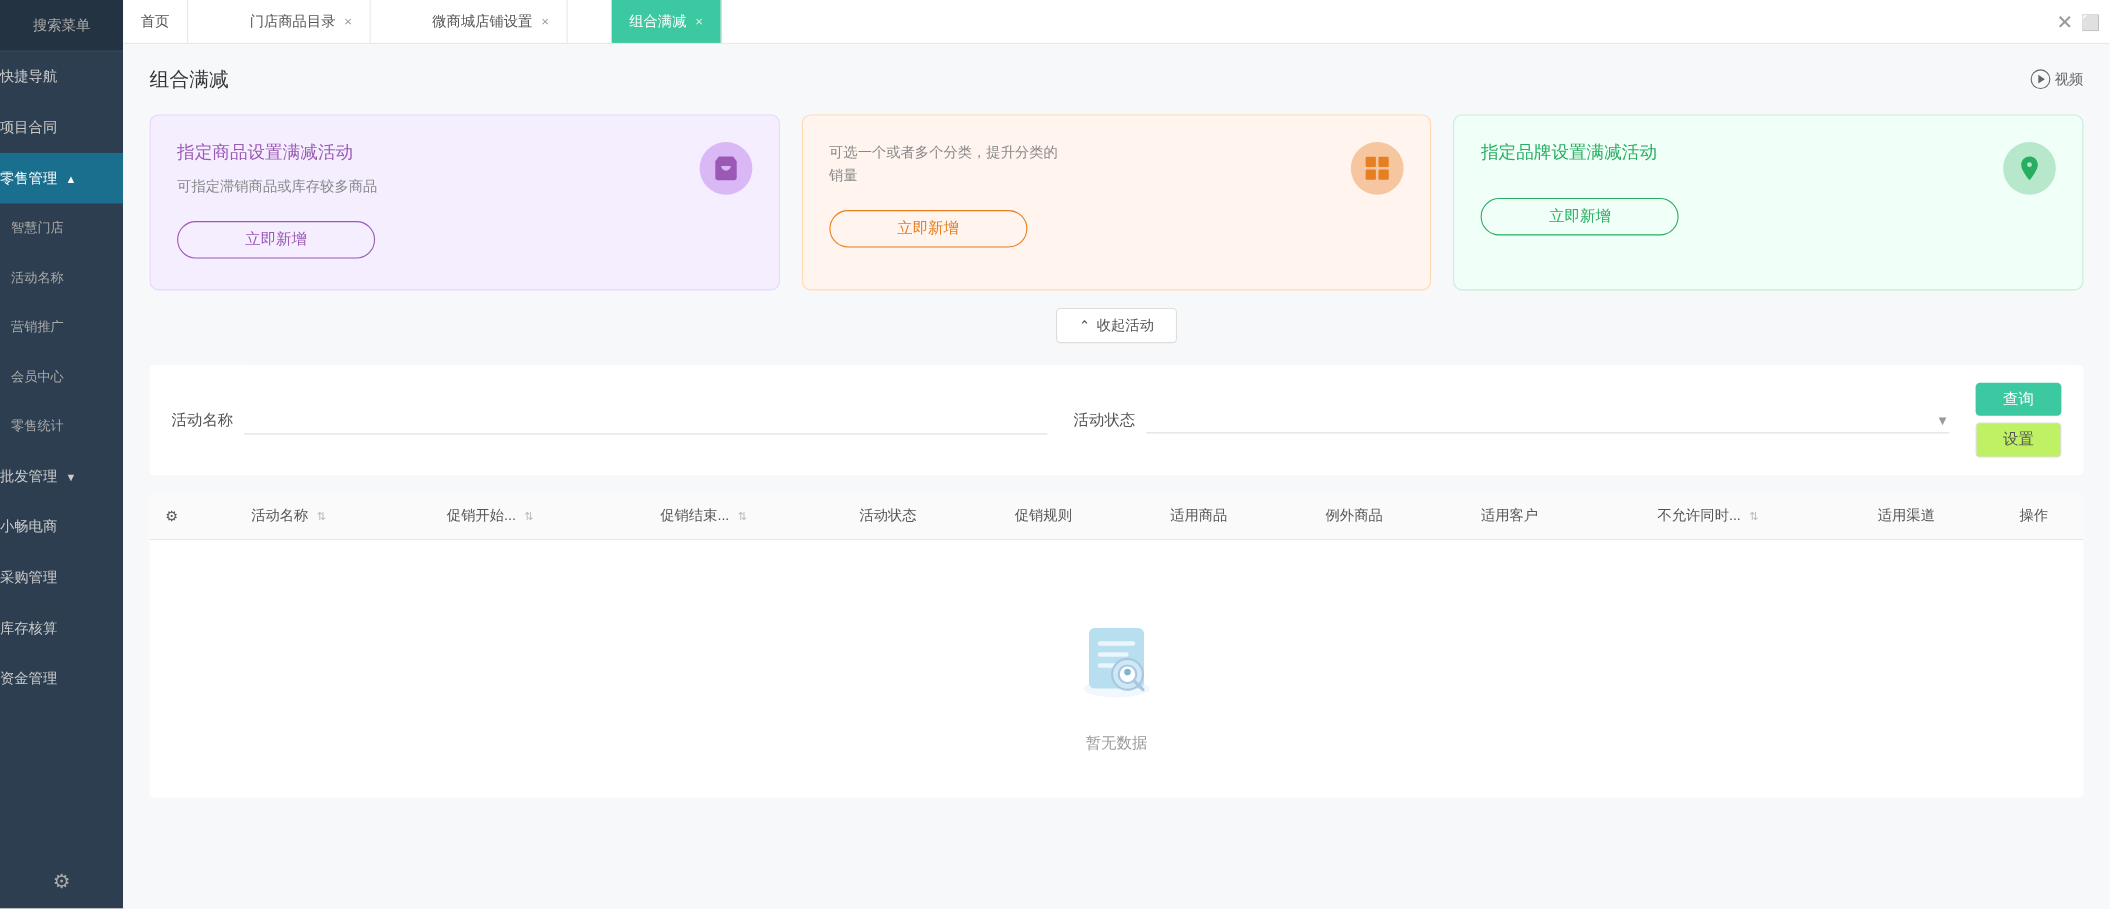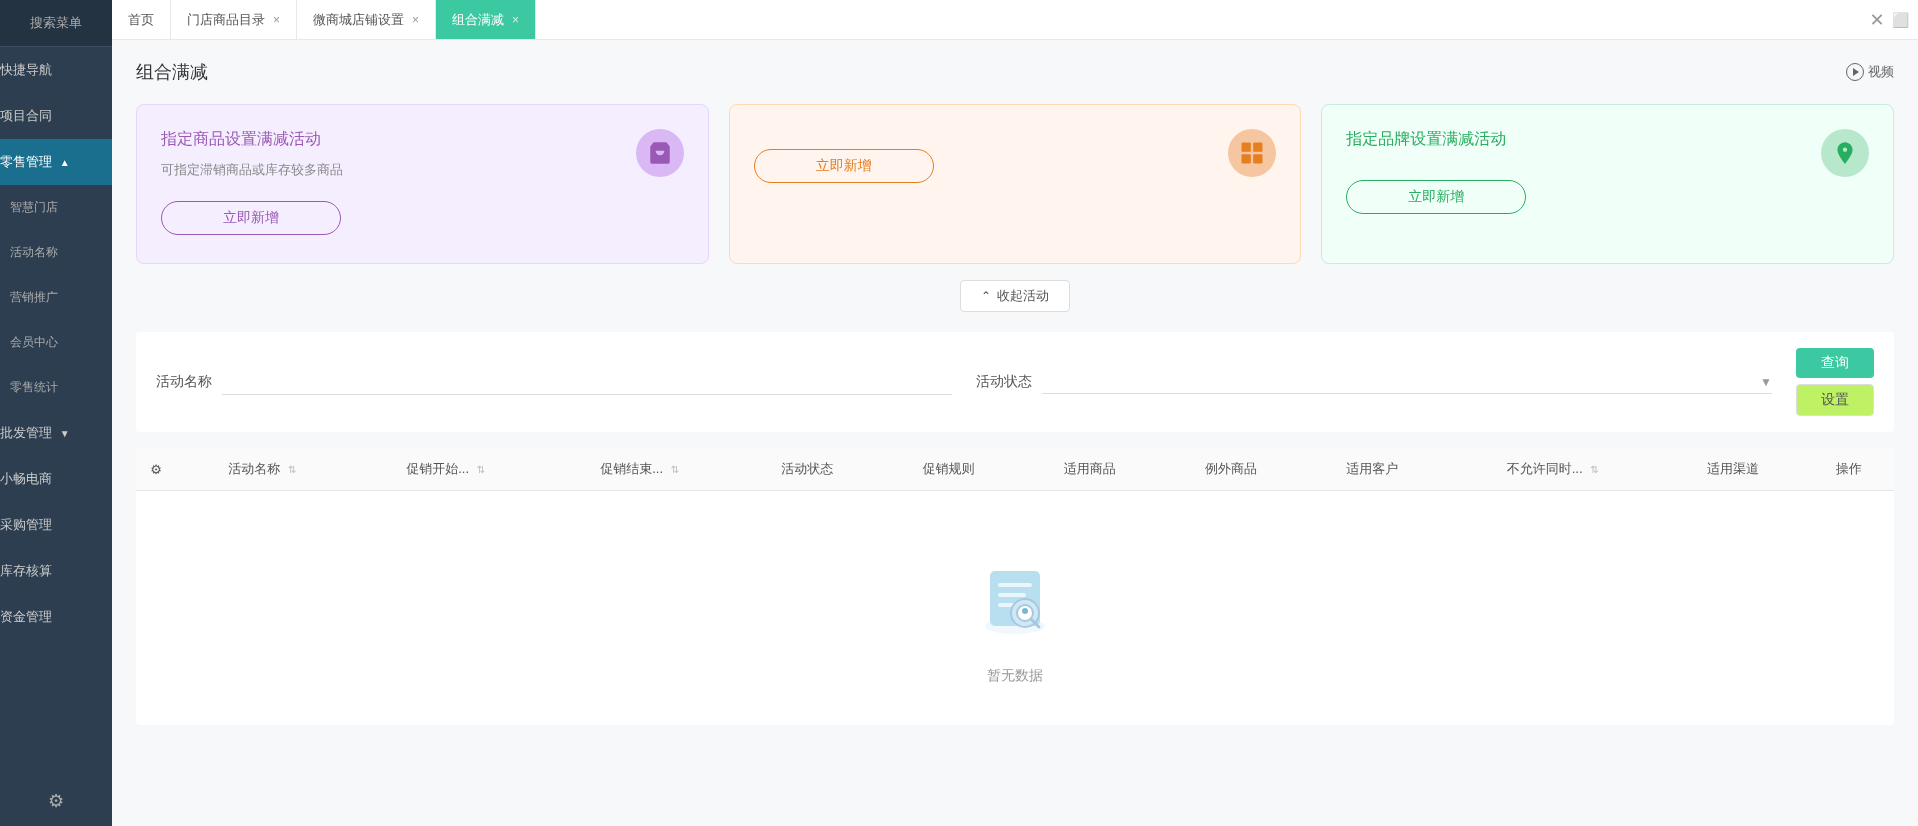--- a/index.html
+++ b/index.html
@@ -62,20 +62,21 @@
     
     .tab-bar {
       display: flex;
       align-items: center;
       background: #fff;
       border-bottom: 1px solid #e8e8e8;
       padding: 0;
       height: 40px;
       flex-shrink: 0;
       position: relative;
+      gap: 40px;
     }
     .tab {
       display: flex;
       align-items: center;
       padding: 0 16px;
       height: 100%;
       font-size: 13px;
       color: #555;
       cursor: pointer;
       border-right: 1px solid #e8e8e8;
@@ -447,20 +448,21 @@
         <div class="card-desc">可指定滞销商品或库存较多商品</div>
         <div class="card-icon">
           <svg width="26" height="26" viewBox="0 0 24 24" fill="#9b59b6">
             <path d="M6 2L3 6v14a2 2 0 002 2h14a2 2 0 002-2V6l-3-4zM3.9 6h16.2M16 10a4 4 0 01-8 0"></path>
           </svg>
         </div>
         <button class="card-btn">立即新增</button>
       </div>
 
       <div class="card card-orange">
+        <div class="card-desc">可选一个或者多个分类，提升分类的销量</div>
         <div class="card-icon">
           <svg width="28" height="28" viewBox="0 0 24 24" fill="#e67e22">
             <rect x="3" y="3" width="8" height="8" rx="1"></rect>
             <rect x="13" y="3" width="8" height="8" rx="1"></rect>
             <rect x="3" y="13" width="8" height="8" rx="1"></rect>
             <rect x="13" y="13" width="8" height="8" rx="1"></rect>
           </svg>
         </div>
         <button class="card-btn">立即新增</button>
       </div>

